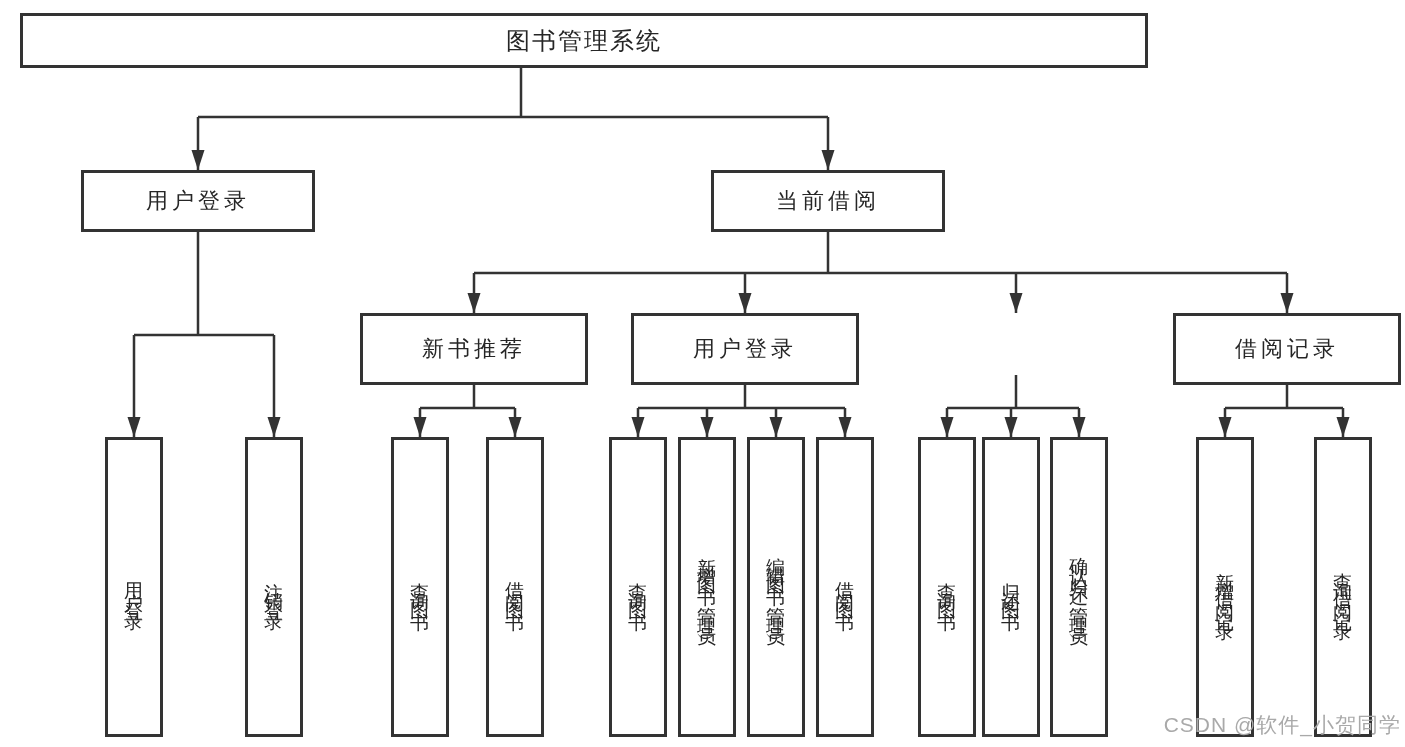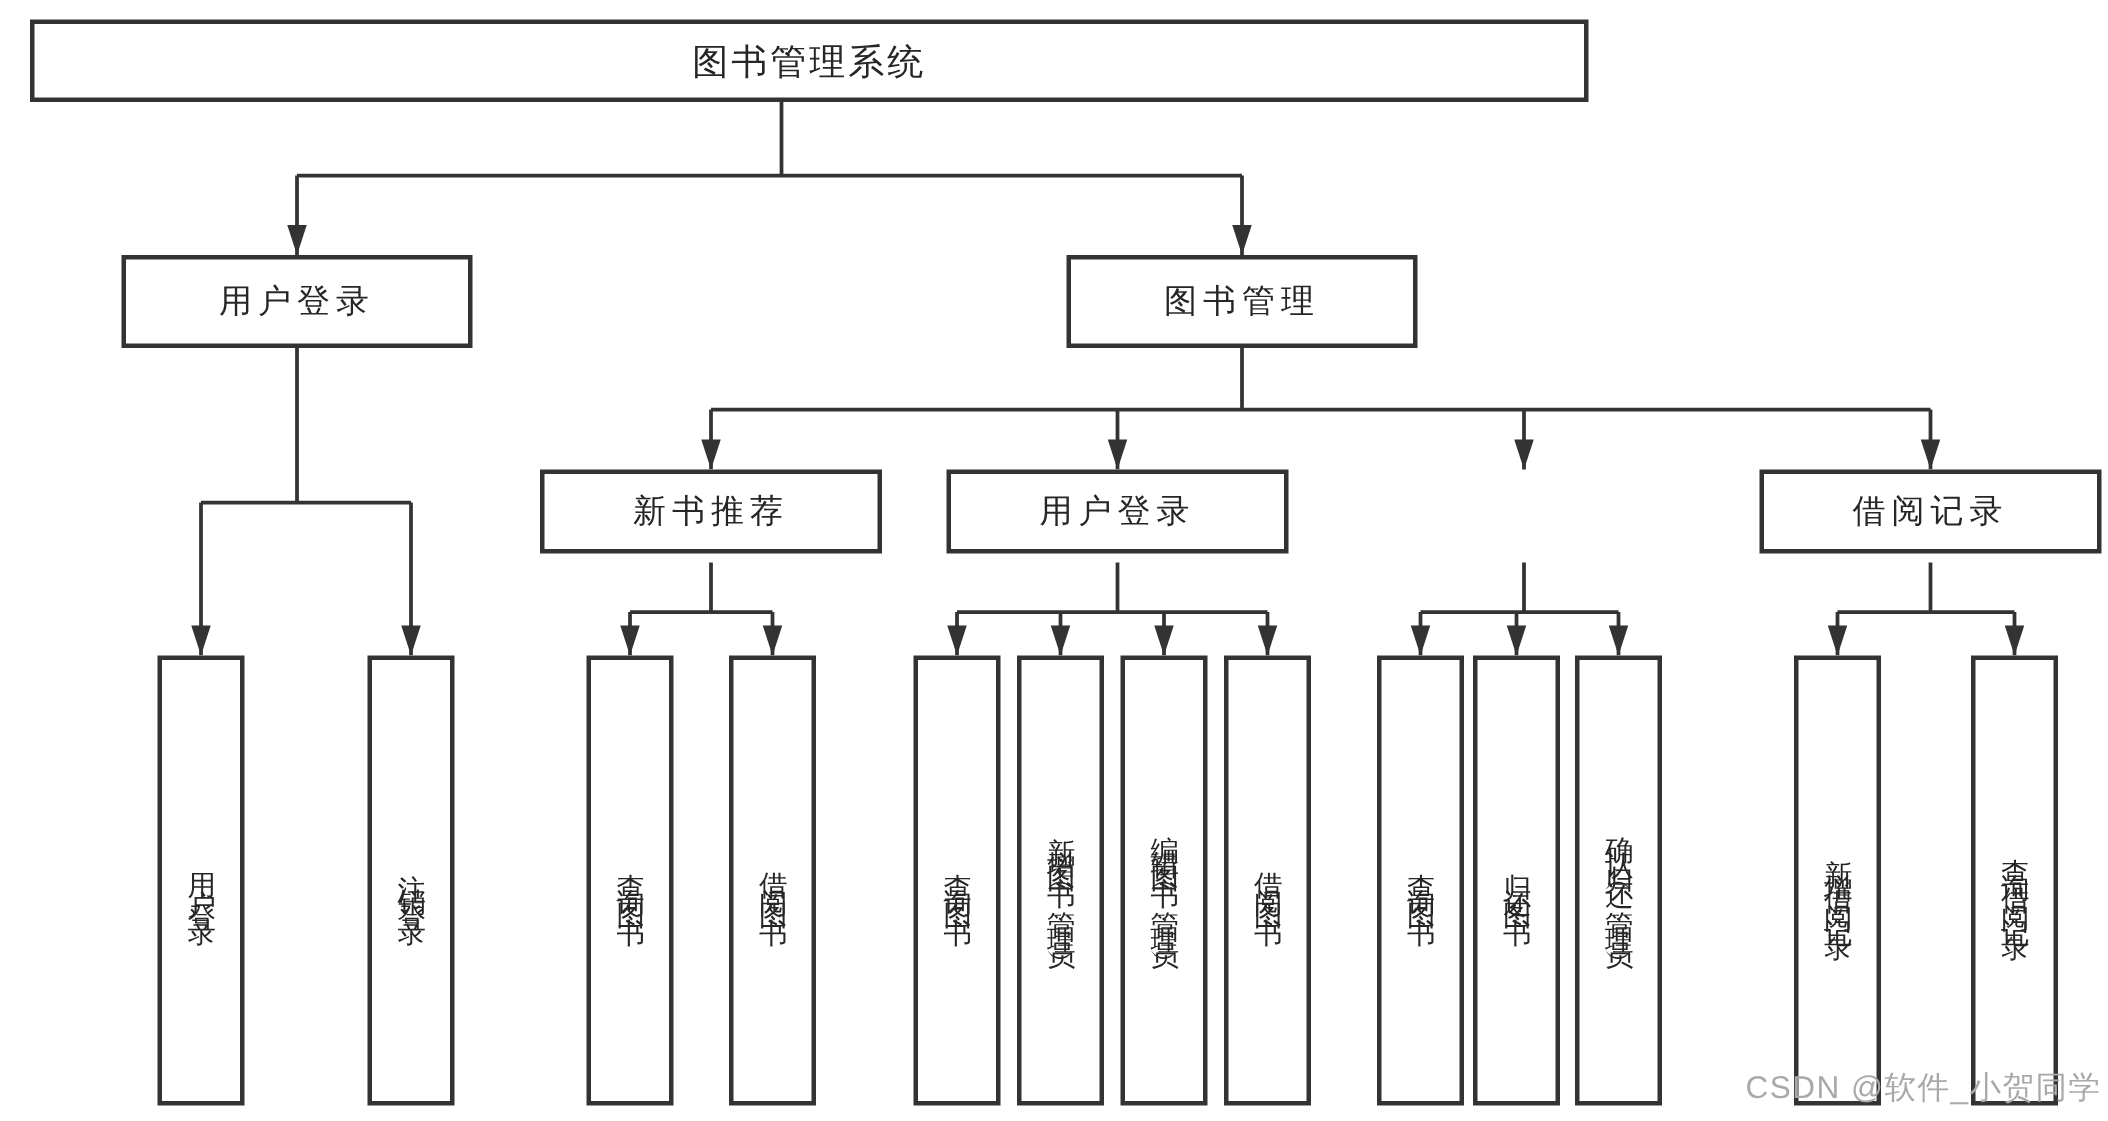--- a/index.html
+++ b/index.html
@@ -38,36 +38,36 @@
     color: var(--text, #262626);
     display: flex;
     align-items: center;
     justify-content: center;
     z-index: 2;
     text-align: center;
   }
   .root-node {
     left: 20px;
     top: 13px;
-    width: 1039px;
+    width: 1128px;
     height: 55px;
     font-size: 24px;
     letter-spacing: 2px;
   }
   .l2 {
     top: 170px;
     width: 234px;
     height: 62px;
     font-size: 22px;
     letter-spacing: 4px;
   }
   .l3 {
     top: 313px;
     width: 228px;
-    height: 56px;
+    height: 72px;
     font-size: 22px;
     letter-spacing: 4px;
   }
   .leaf {
     top: 437px;
     width: 58px;
     height: 300px;
     font-size: 19px;
     letter-spacing: 10px;
     writing-mode: vertical-rl;
@@ -125,21 +125,21 @@
         <path d="M 1004.5 417 L 1017.5 417 L 1011 437 Z" class="ah"></path>
         <path d="M 1072.5 417 L 1085.5 417 L 1079 437 Z" class="ah"></path>
         <path d="M 1218.5 417 L 1231.5 417 L 1225 437 Z" class="ah"></path>
         <path d="M 1336.5 417 L 1349.5 417 L 1343 437 Z" class="ah"></path>
       </g>
   </svg>
 
   <div class="node root-node">图书管理系统</div>
 
   <div class="node l2" style="left:81px">用户登录</div>
-  <div class="node l2" style="left:711px">图书管理</div>
+  <div class="node l2" style="left:711px">当前借阅</div>
 
   <div class="node l3" style="left:360px">新书推荐</div>
   <div class="node l3" style="left:631px">用户登录</div>
   <div class="node l3" style="left:1173px">借阅记录</div>
 
   <div class="node leaf" style="left:105px">用户登录</div>
   <div class="node leaf" style="left:245px">注销登录</div>
 
   <div class="node leaf" style="left:391px">查询图书</div>
   <div class="node leaf" style="left:486px">借阅图书</div>

